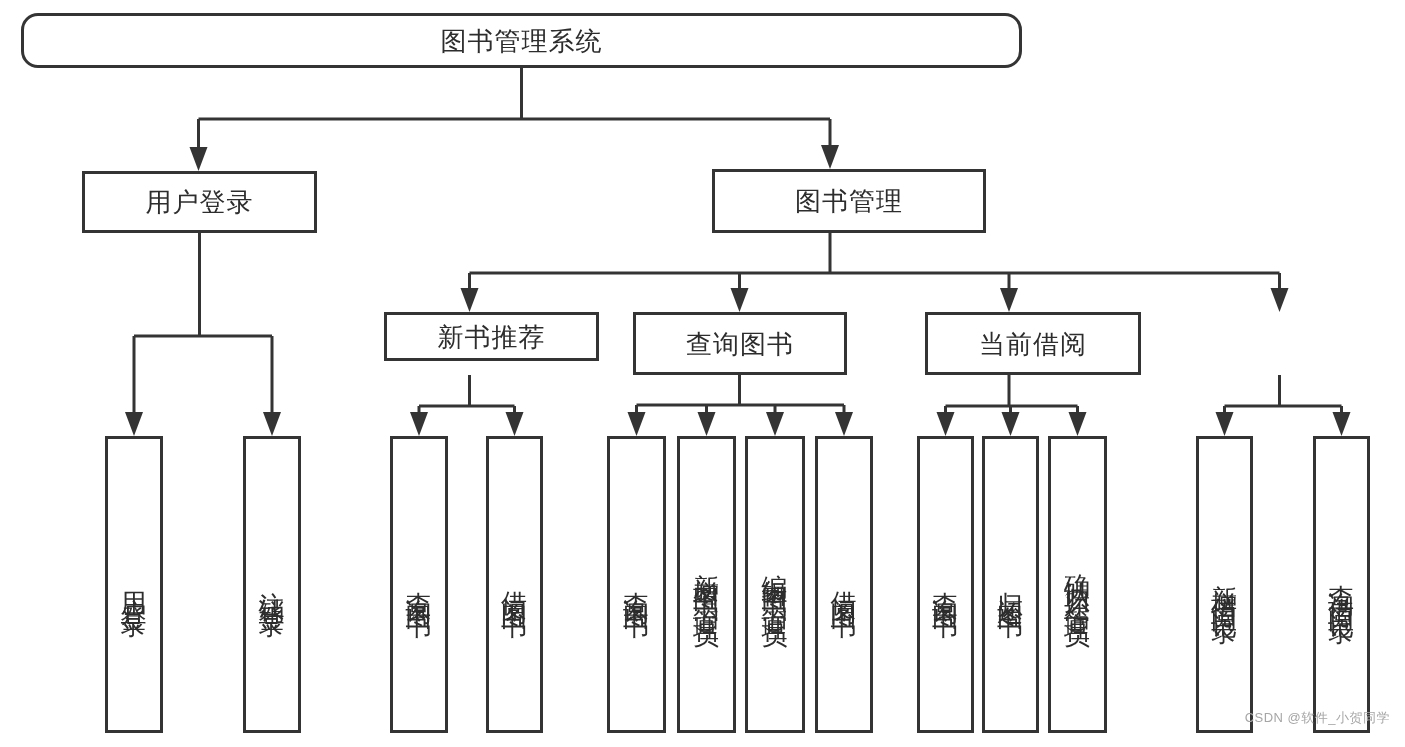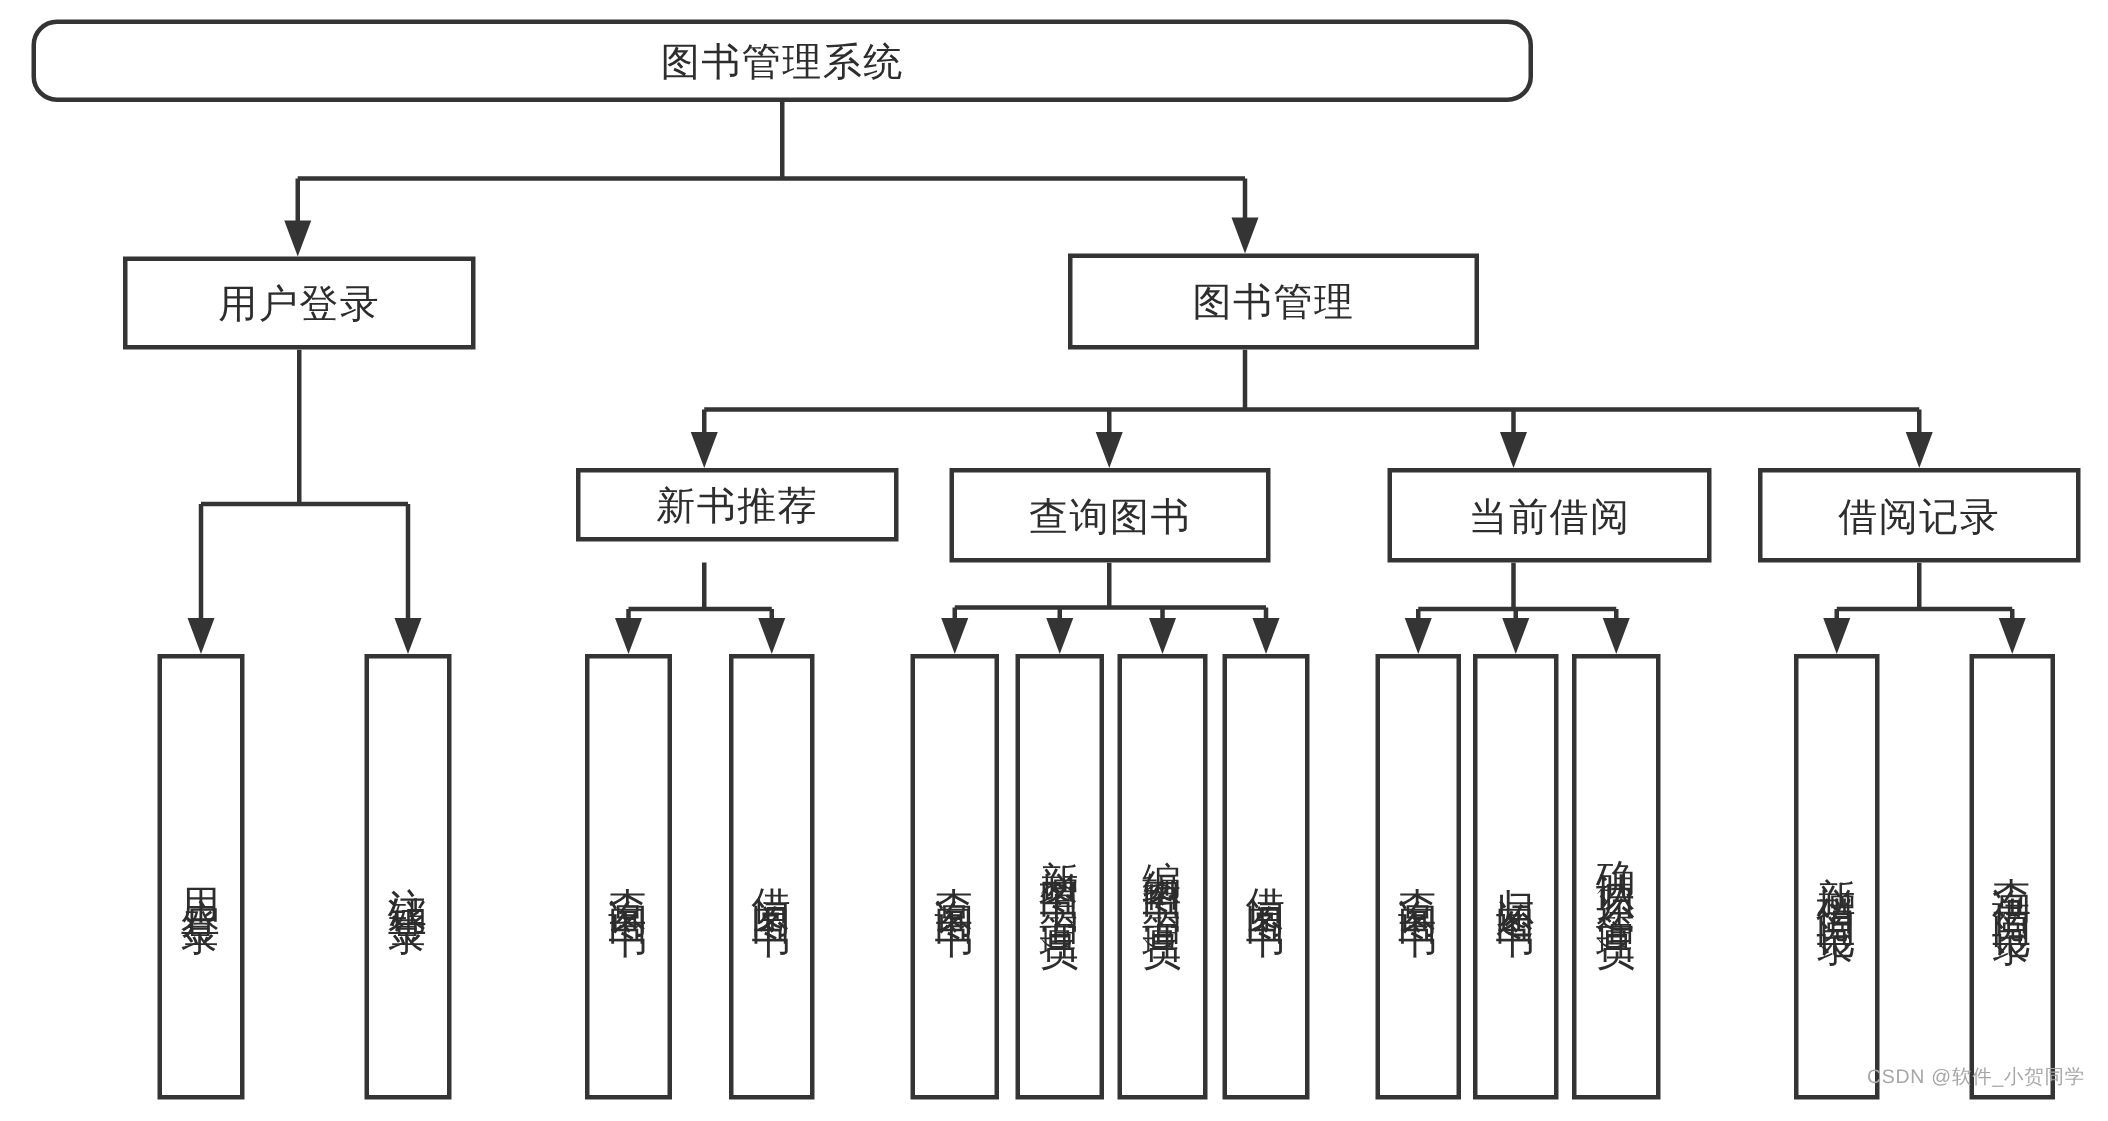--- a/index.html
+++ b/index.html
@@ -100,23 +100,20 @@
 
   <div class="box" style="left:362px;top:312px;width:215px;height:49px;margin-left:22px;">
     <span class="hlabel">新书推荐</span>
   </div>
   <div class="box" style="left:633px;top:312px;width:214px;height:63px;">
     <span class="hlabel">查询图书</span>
   </div>
   <div class="box" style="left:901px;top:312px;width:216px;height:63px;margin-left:24px;">
     <span class="hlabel">当前借阅</span>
   </div>
-  <div class="box" style="left:1172px;top:312px;width:215px;height:63px;">
-    <span class="hlabel">借阅记录</span>
-  </div>
 
   <div class="box" style="left:105px;top:436px;width:58px;height:297px;">
     <span class="vlabel">用户登录</span>
   </div>
   <div class="box" style="left:243px;top:436px;width:58px;height:297px;">
     <span class="vlabel">注销登录</span>
   </div>
 
   <div class="box" style="left:390px;top:436px;width:58px;height:297px;">
     <span class="vlabel">查询图书</span>

